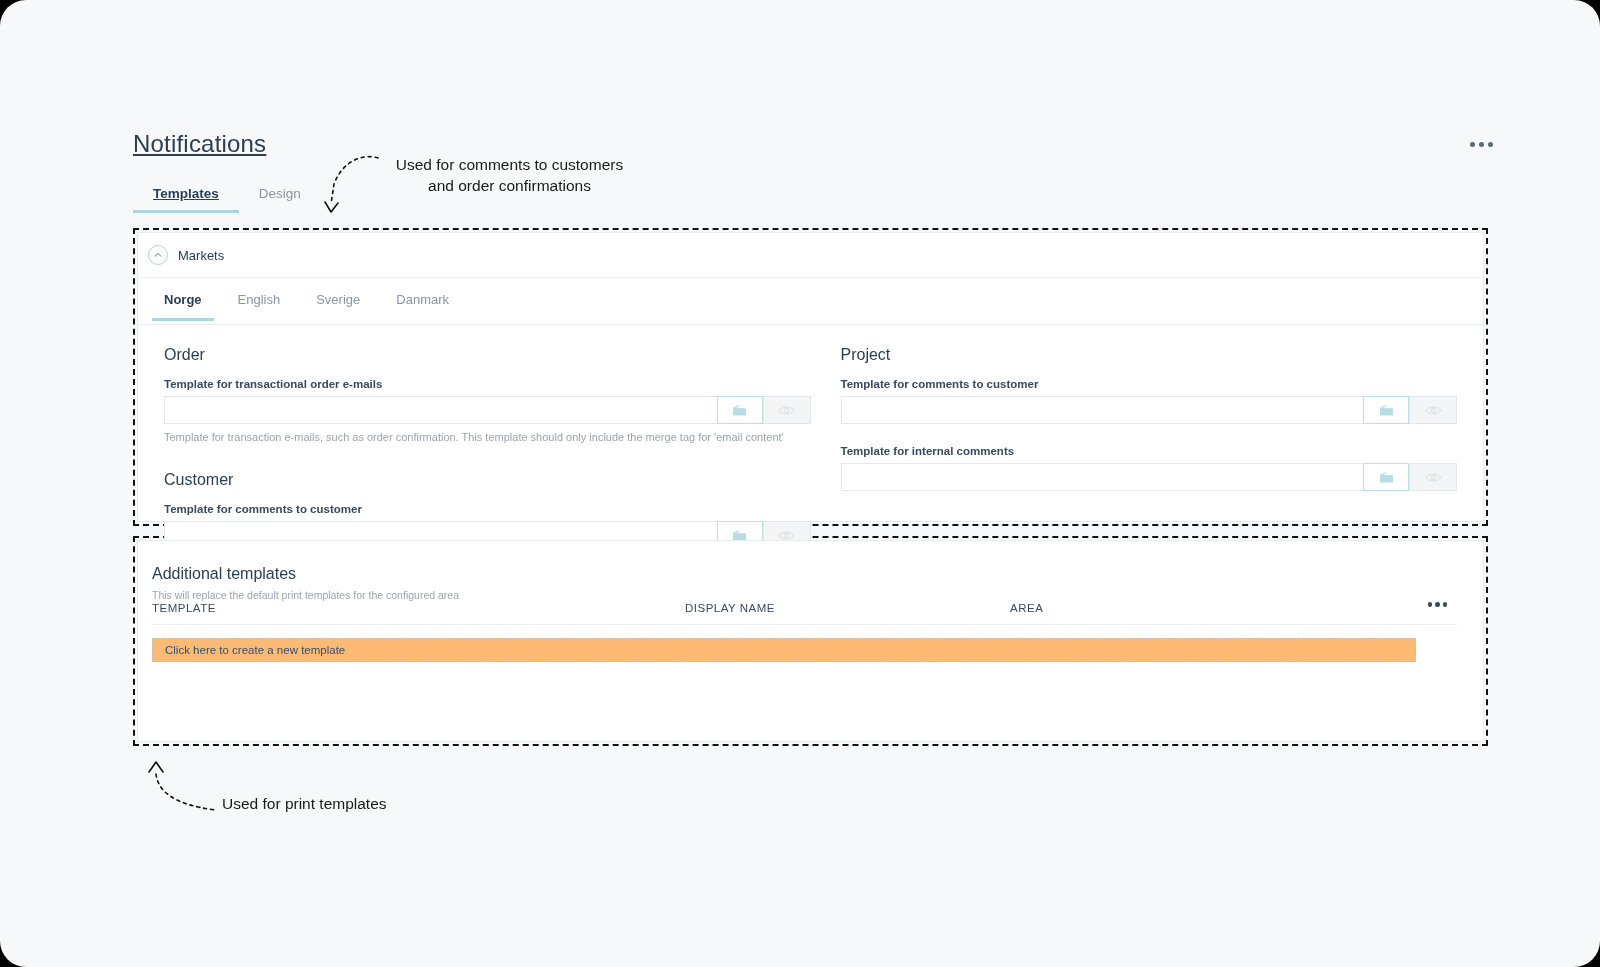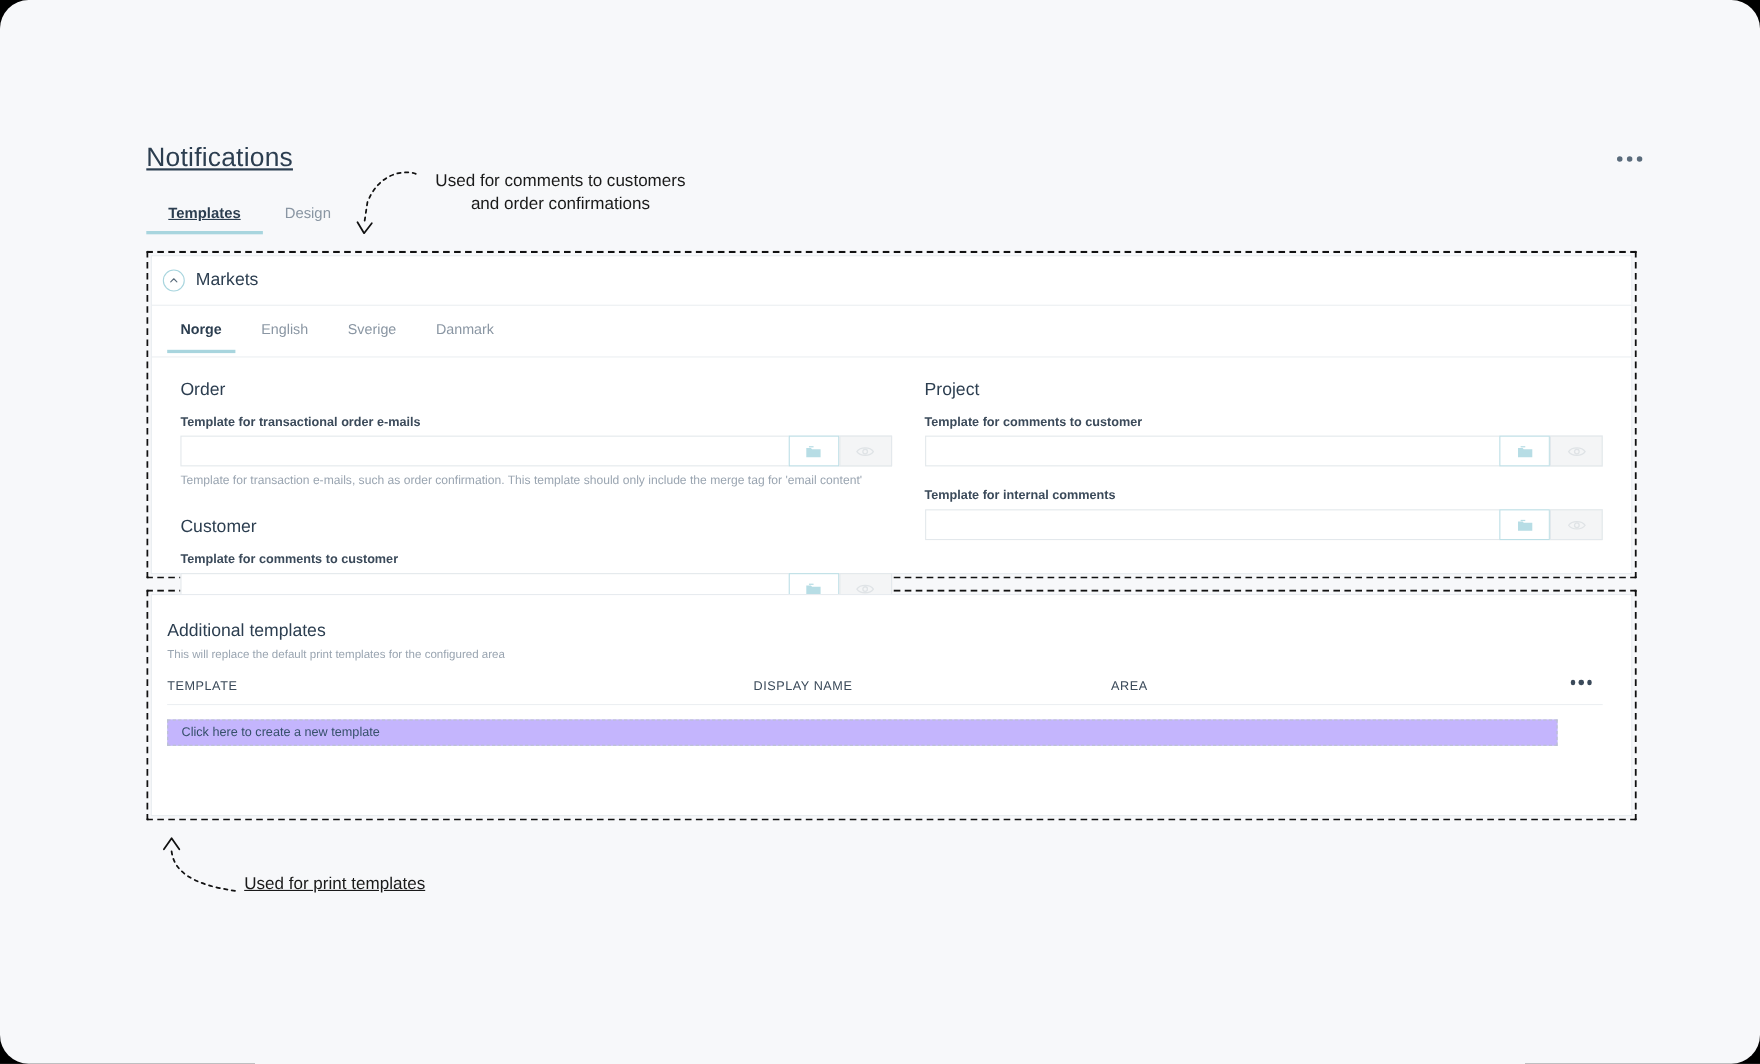--- a/index.html
+++ b/index.html
@@ -95,21 +95,20 @@
   }
   #anno1 {
     left: 377px;
     top: 154px;
     text-align: center;
     width: 265px;
   }
   #anno2 {
     left: 222px;
     top: 793px;
-    text-decoration: underline;
   }
   svg.anno-svg {
     position: absolute;
     overflow: visible;
     pointer-events: none;
   }
 
   
   .dashbox {
     position: absolute;
@@ -144,21 +143,21 @@
     border: 1px solid #a8d5de;
     display: inline-flex;
     align-items: center;
     justify-content: center;
     margin-right: 10px;
     cursor: pointer;
     flex: none;
   }
   .collapse-circle svg { display: block; }
   .markets-label {
-    font-size: 16px;
+    font-size: 13px;
     color: #2c3e50;
   }
 
   
   .market-tabs {
     height: 46px;
     display: flex;
     align-items: flex-start;
     padding-left: 8px;
     border-bottom: 1px solid #eceff2;
@@ -280,21 +279,20 @@
   }
   .add-sub {
     font-size: 10.5px;
     color: #9aa5b1;
     margin-top: 3px;
     line-height: 14px;
   }
   .tbl-head {
     display: flex;
     align-items: center;
-    margin-top: 16px;
     padding-bottom: 10px;
     border-bottom: 1px solid #eceff2;
     position: relative;
   }
   .th {
     font-size: 11.5px;
     color: #3b4a5a;
     letter-spacing: 0.5px;
   }
   .th.c1 { width: 533px; }
@@ -311,21 +309,21 @@
   .th-kebab span {
     width: 4.5px; height: 4.5px;
     border-radius: 50%;
     background: #3b4a5a;
     display: block;
   }
   .create-row {
     margin-top: 13px;
     height: 24px;
     border: 1px dashed #b9c2cb;
-    background: #c4b5fd;
+    background: #fdba74;
     display: flex;
     align-items: center;
     padding-left: 12px;
     cursor: pointer;
     box-sizing: border-box;
     width: 1264px;
   }
   .create-row span {
     font-size: 11.5px;
     color: #36506b;

